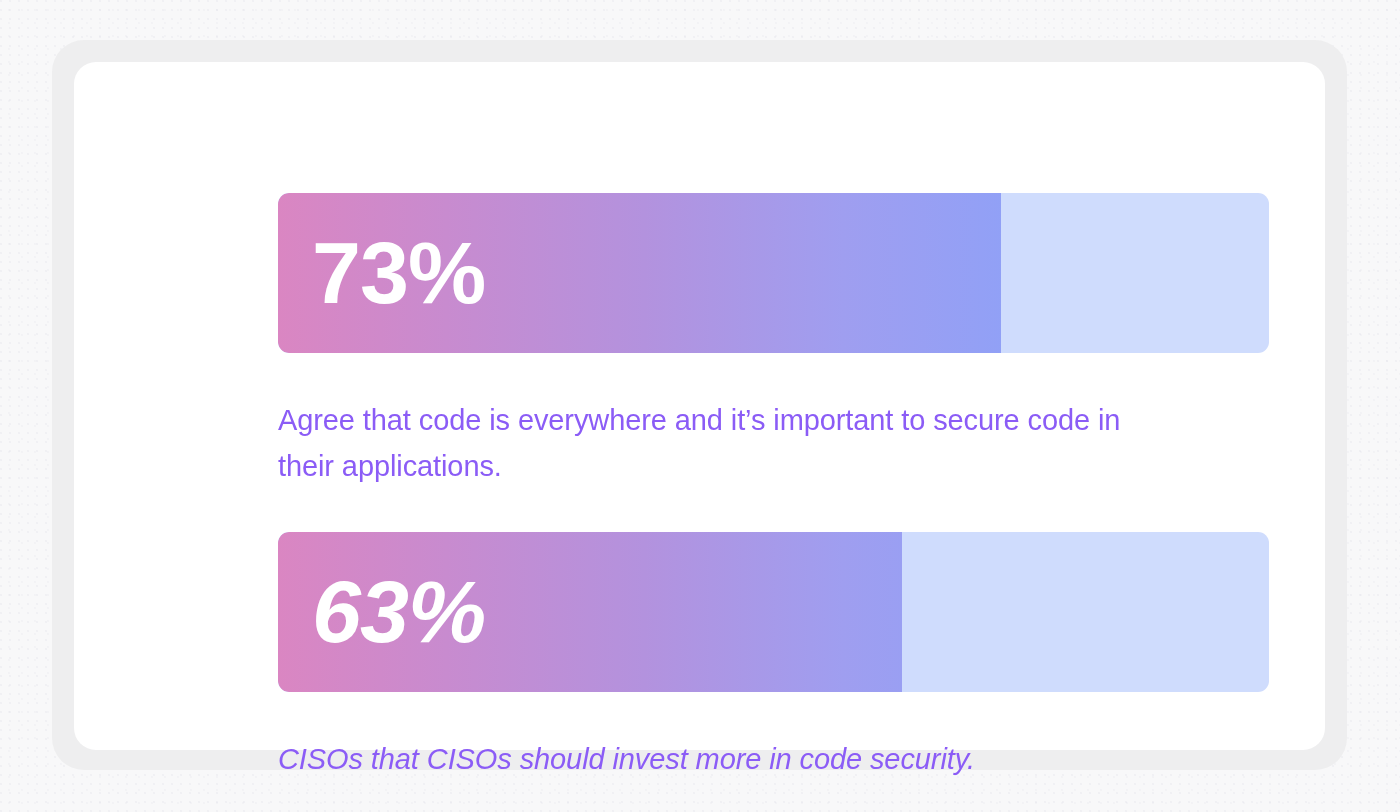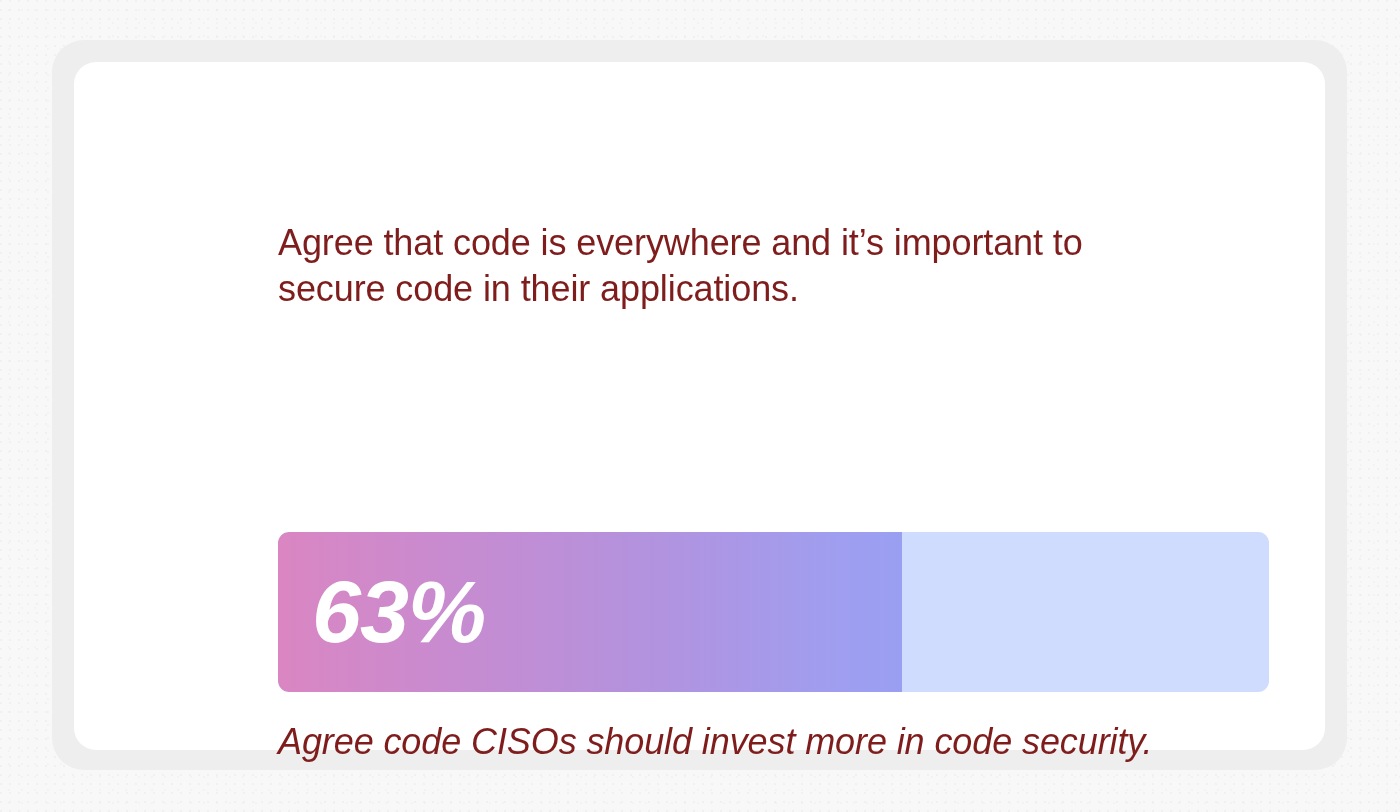--- a/index.html
+++ b/index.html
@@ -98,46 +98,51 @@
     font-size: 88px;
     font-weight: 600;
     letter-spacing: -1px;
     line-height: 1;
     margin-left: 34px;
     white-space: nowrap;
     user-select: none;
   }
 
   .bar-caption {
-    margin-top: 27px;
-    color: #7f1d1d;
+    margin-top: 44px;
+    color: #8b5cf6;
     font-family: "Liberation Sans", sans-serif;
-    font-size: 36px;
+    font-size: 29px;
     font-weight: 400;
     line-height: 46px;
     letter-spacing: -0.1px;
     max-width: 880px;
   }
 </style>
 </head>
 <body>
 
 <div id="canvas">
 
   <div id="outer-frame"></div>
 
   <div id="card">
 
     <div class="stat-block" id="stat-block-0">
+      <div class="bar-track">
+        <div class="bar-fill" id="bar-fill-0" style="width: 73%;">
+          <span class="bar-percent">73%</span>
+        </div>
+      </div>
       <div class="bar-caption">Agree that code is everywhere and it’s important to secure code in their applications.</div>
     </div>
 
     <div class="stat-block" id="stat-block-1">
       <div class="bar-track">
         <div class="bar-fill" id="bar-fill-1" style="width: 63%;">
           <span class="bar-percent">63%</span>
         </div>
       </div>
-      <div class="bar-caption">Agree code CISOs should invest more in code security.</div>
+      <div class="bar-caption">CISOs that CISOs should invest more in code security.</div>
     </div>
 
   </div>
 </div>
 
 </body></html>

